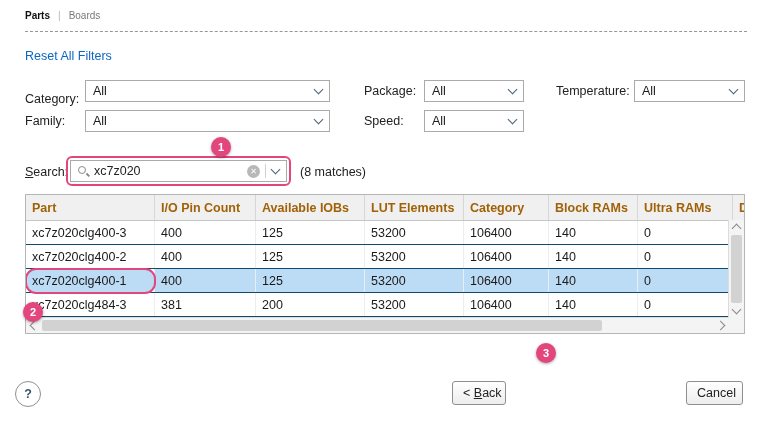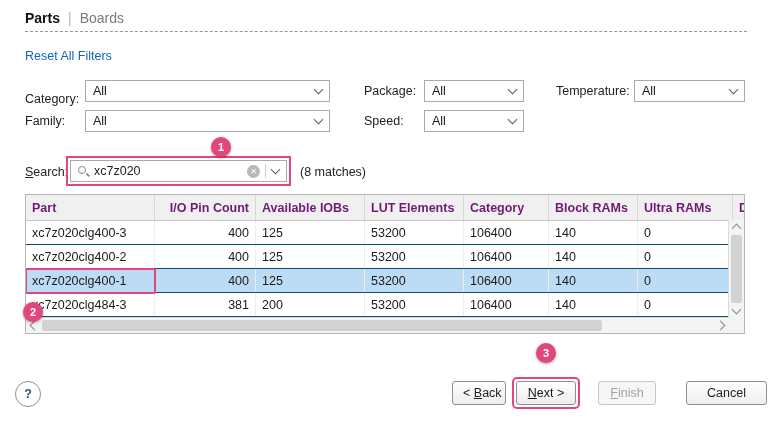--- a/index.html
+++ b/index.html
@@ -1,64 +1,64 @@
 <!DOCTYPE html>
 <html><head>
 <meta charset="utf-8">
 <style>
   html,body{margin:0;padding:0;background:#fff;}
   body{font-family:"Liberation Sans","DejaVu Sans",sans-serif;font-size:12.5px;color:#1a1a1a;}
   .dialog{position:relative;width:768px;height:421px;background:#ffffff;overflow:hidden;}
 
   
-  .tabs{position:absolute;left:25px;top:10px;font-size:14px;display:flex;gap:8px;align-items:center;}
+  .tabs{position:absolute;left:25px;top:10px;font-size:10px;display:flex;gap:8px;align-items:center;}
   .tab-active{font-weight:bold;color:#111;cursor:pointer;}
   .tab-sep{color:#b5b5b5;}
   .tab-inactive{color:#7a7a7a;cursor:pointer;}
   .dashed{position:absolute;left:25px;right:21px;top:31px;border-top:1px dashed #969696;}
 
   
   .reset-link{position:absolute;left:25px;top:49px;color:#0d66c2;cursor:pointer;}
 
   
   .flabel{position:absolute;color:#222;}
   .select{position:absolute;height:22px;box-sizing:border-box;border:1px solid #aaaaaa;background:#fff;
           display:flex;align-items:center;justify-content:space-between;padding:4px 7px;cursor:pointer;}
   .chev{display:inline-block;width:6px;height:6px;border-right:1.7px solid #47637a;border-bottom:1.7px solid #47637a;
         transform:rotate(45deg);margin-top:-3px;flex:0 0 auto;}
 
   
   .search-annot{position:absolute;left:66px;top:156px;width:225px;height:30px;box-sizing:border-box;
-                border:2px solid #e2467d;border-radius:0;}
+                border:2px solid #e2467d;border-radius:6px;}
   .search-combo{position:absolute;left:2px;top:2px;width:217px;height:22px;box-sizing:border-box;border:1px solid #aaaaaa;
                 background:#fff;display:flex;align-items:center;cursor:text;}
   .mag{position:relative;width:13px;height:13px;margin:0 4px 0 6px;flex:0 0 auto;}
   .mag::before{content:"";position:absolute;left:1px;top:1px;width:6px;height:6px;border:1.5px solid #8a8a8a;border-radius:50%;}
   .mag::after{content:"";position:absolute;left:9px;top:9px;width:4px;height:1.6px;background:#8a8a8a;transform:rotate(45deg);}
   .search-text{flex:1 1 auto;color:#222;white-space:nowrap;overflow:hidden;}
   .clear{width:13px;height:13px;border-radius:50%;background:#b8b8b8;color:#fff;font-size:8px;line-height:13px;
          text-align:center;font-weight:bold;margin-right:5px;cursor:pointer;flex:0 0 auto;}
   .clear::before{content:"\2715";}
   .combo-div{width:1px;height:14px;background:#d0d0d0;margin-right:6px;flex:0 0 auto;}
   .combo-chev{margin-right:7px;}
   .matches{position:absolute;left:300px;top:165px;color:#222;}
 
   
   .table-wrap{position:absolute;left:25px;top:194px;width:720px;height:140px;box-sizing:border-box;
               border:1px solid #b5b5b5;background:#fff;overflow:hidden;}
   table{border-collapse:collapse;table-layout:fixed;width:704px;font-size:12.5px;}
   th{height:25px;background:#f0f0f0;border-right:1px solid #d6d6d6;border-bottom:1px solid #c6c6c6;
-     text-align:left;padding:0 6px;font-weight:bold;color:#701a75;white-space:nowrap;overflow:hidden;cursor:pointer;}
+     text-align:left;padding:0 6px;font-weight:bold;color:#a16207;white-space:nowrap;overflow:hidden;cursor:pointer;}
   td{height:23px;border-right:1px solid #ededed;border-bottom:1px solid #0c4a6e;padding:0 6px;
      white-space:nowrap;overflow:hidden;color:#1a1a1a;}
   tr{cursor:pointer;}
   tr.selected td{background:#bcdcf5;}
-  td.annotated{outline:2px solid #e2467d;outline-offset:-1px;border-radius:1px;margin-top:16px;}
+  td.annotated{outline:2px solid #e2467d;outline-offset:-1px;border-radius:10px;margin-top:16px;}
   th:nth-child(1),td:nth-child(1){width:116px;}
-  th:nth-child(2),td:nth-child(2){width:88px;text-align:right;}
+  th:nth-child(2),td:nth-child(2){width:88px;}
   th:nth-child(3),td:nth-child(3){width:96px;}
   th:nth-child(4),td:nth-child(4){width:86px;}
   th:nth-child(5),td:nth-child(5){width:72px;}
   th:nth-child(6),td:nth-child(6){width:76px;}
   th:nth-child(7),td:nth-child(7){width:82px;}
   th:nth-child(8),td:nth-child(8){width:42px;}
   th:nth-child(9),td:nth-child(9){width:28px;}
 
   
   .vscroll{position:absolute;top:25px;right:0;bottom:15px;width:15px;background:#f4f4f4;border-left:1px solid #dcdcdc;}
@@ -83,21 +83,21 @@
   .help-btn{position:absolute;left:15px;top:381px;width:24px;height:24px;border:1px solid #8f8f8f;border-radius:50%;
             background:#fff;color:#31566f;font-weight:bold;text-align:center;line-height:24px;cursor:pointer;}
   .btn{position:absolute;height:24px;box-sizing:border-box;border:1px solid #8f8f8f;border-radius:3px;
        background:linear-gradient(#ffffff,#ededed);color:#222;font-size:12.5px;text-align:center;line-height:22px;
        padding:0 10px;cursor:pointer;white-space:nowrap;}
   .btn-back{left:452px;top:381px;width:54px;}
   .next-annot{position:absolute;left:512px;top:377px;padding:2px;border:2px solid #e2467d;border-radius:5px;}
   .btn-next{position:relative;height:24px;width:60px;box-sizing:border-box;border:1px solid #8f8f8f;border-radius:3px;
             background:linear-gradient(#ffffff,#ededed);line-height:22px;text-align:center;cursor:pointer;}
   .btn-finish{left:598px;top:381px;width:58px;color:#a3a3a3;border-color:#c7c7c7;background:#f6f6f6;cursor:default;}
-  .btn-cancel{left:686px;top:381px;width:81px;}
+  .btn-cancel{left:686px;top:381px;width:57px;}
   u{text-decoration:underline;}
 </style>
 </head>
 <body>
 
 <div class="dialog">
 
   <div class="tabs">
     <span class="tab-active">Parts</span>
     <span class="tab-sep">|</span>
@@ -218,19 +218,15 @@
     </div>
     <div class="corner"></div>
   </div>
 
   <div class="badge badge1">1</div>
   <div class="badge badge2">2</div>
   <div class="badge badge3">3</div>
 
   <div class="help-btn">?</div>
   <div class="btn btn-back">&lt; <u>B</u>ack</div>
-  <div class="next-annot">
-    <div class="btn-next"><u>N</u>ext &gt;</div>
-  </div>
-  <div class="btn btn-finish"><u>F</u>inish</div>
   <div class="btn btn-cancel">Cancel</div>
 
 </div>
 
 </body></html>

